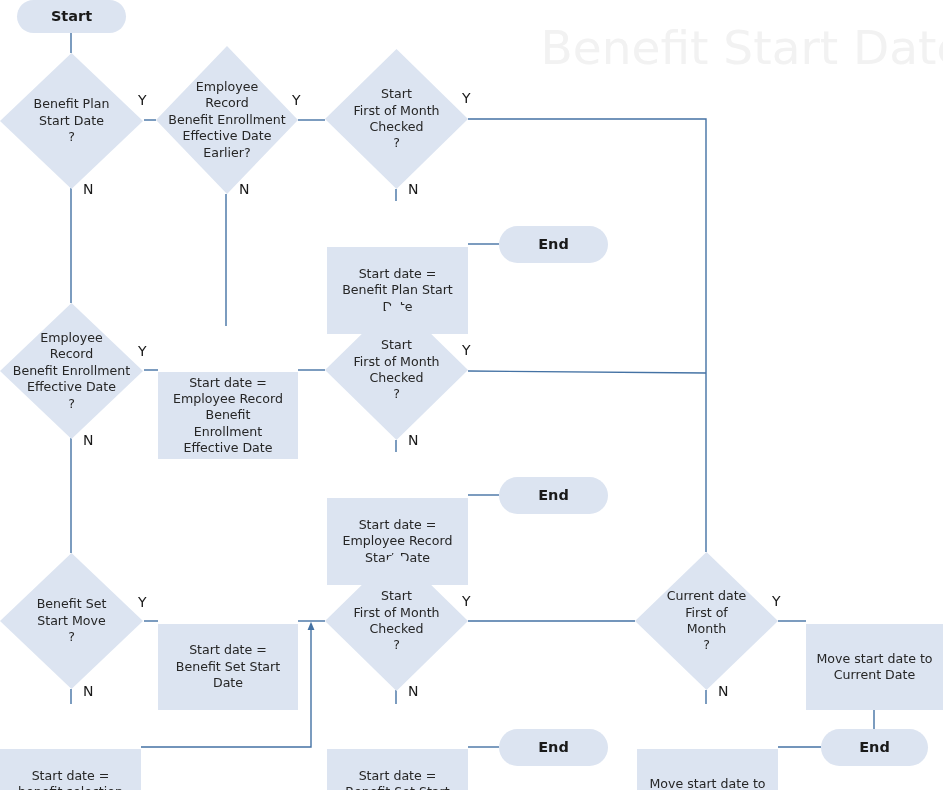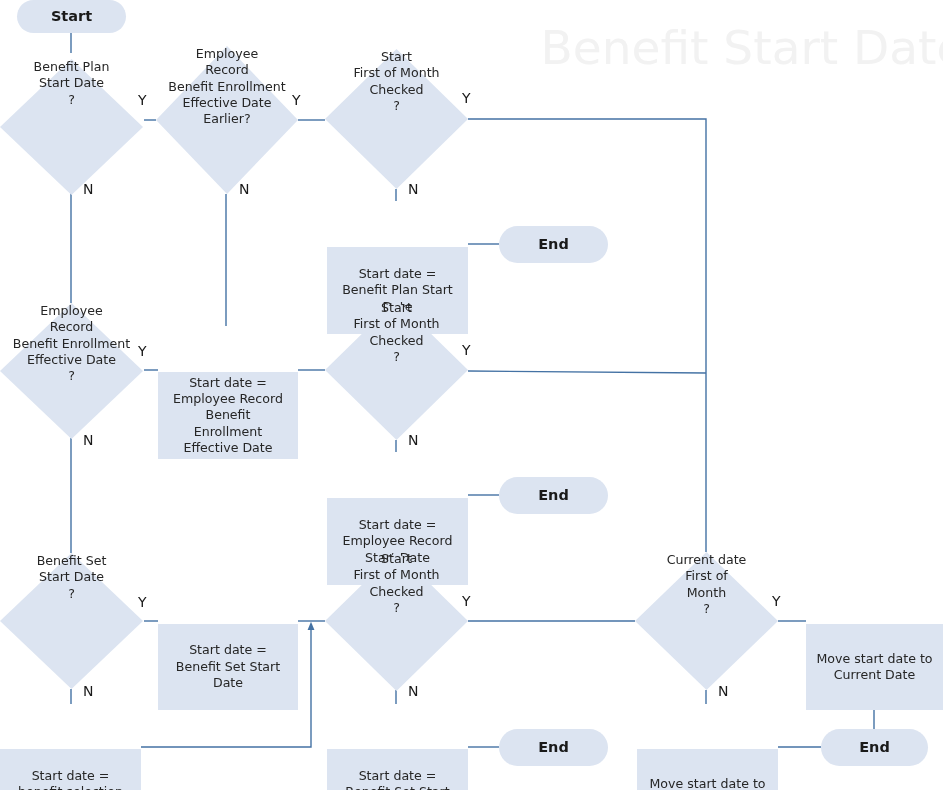--- a/index.html
+++ b/index.html
@@ -60,21 +60,21 @@
   .pill {
     background: #DCE4F1;
     border-radius: 999px;
     font-weight: bold;
     font-size: 14.5px;
     color: #1a1a1a;
   }
   .diamond-wrap {
     position: absolute;
     display: flex;
-    align-items: flex-start;
+    align-items: center;
     justify-content: center;
   }
   .diamond-shape {
     position: absolute;
     left: 0; top: 0;
     width: 100%;
     height: 100%;
     background: #DCE4F1;
     clip-path: polygon(50% 0%, 100% 50%, 50% 100%, 0% 50%);
   }
@@ -160,21 +160,21 @@
       <line x1="874" y1="664" x2="874" y2="730"></line>
 
       <line x1="778" y1="747" x2="821" y2="747"></line>
     </g>
   </svg>
 
   <div class="node pill" style="left:17px; top:0px; width:109px; height:33px;">
     <span class="txt">Start</span>
   </div>
 
-  <div class="diamond-wrap" style="left:0px; top:59px; width:143px; height:136px;">
+  <div class="diamond-wrap" style="left:0px; top:53px; width:143px; height:136px;">
     <div class="diamond-shape"></div>
     <div class="diamond-label">Benefit Plan
 Start Date
 ?</div>
   </div>
   <div class="edge-label" style="left:138px; top:93px;">Y</div>
   <div class="edge-label" style="left:83px; top:182px;">N</div>
 
   <div class="diamond-wrap" style="left:156px; top:46px; width:142px; height:148px;">
     <div class="diamond-shape"></div>
@@ -242,21 +242,21 @@
 Start Date</span>
   </div>
 
   <div class="node pill" style="left:499px; top:477px; width:109px; height:37px;">
     <span class="txt">End</span>
   </div>
 
   <div class="diamond-wrap" style="left:0px; top:553px; width:143px; height:136px;">
     <div class="diamond-shape"></div>
     <div class="diamond-label">Benefit Set
-Start Date
+Start Move
 ?</div>
   </div>
   <div class="edge-label" style="left:138px; top:595px;">Y</div>
   <div class="edge-label" style="left:83px; top:684px;">N</div>
 
   <div class="node rect" style="left:158px; top:578px; width:140px; height:86px;">
     <span class="txt">Start date =
 Benefit Set Start
 Date</span>
   </div>

